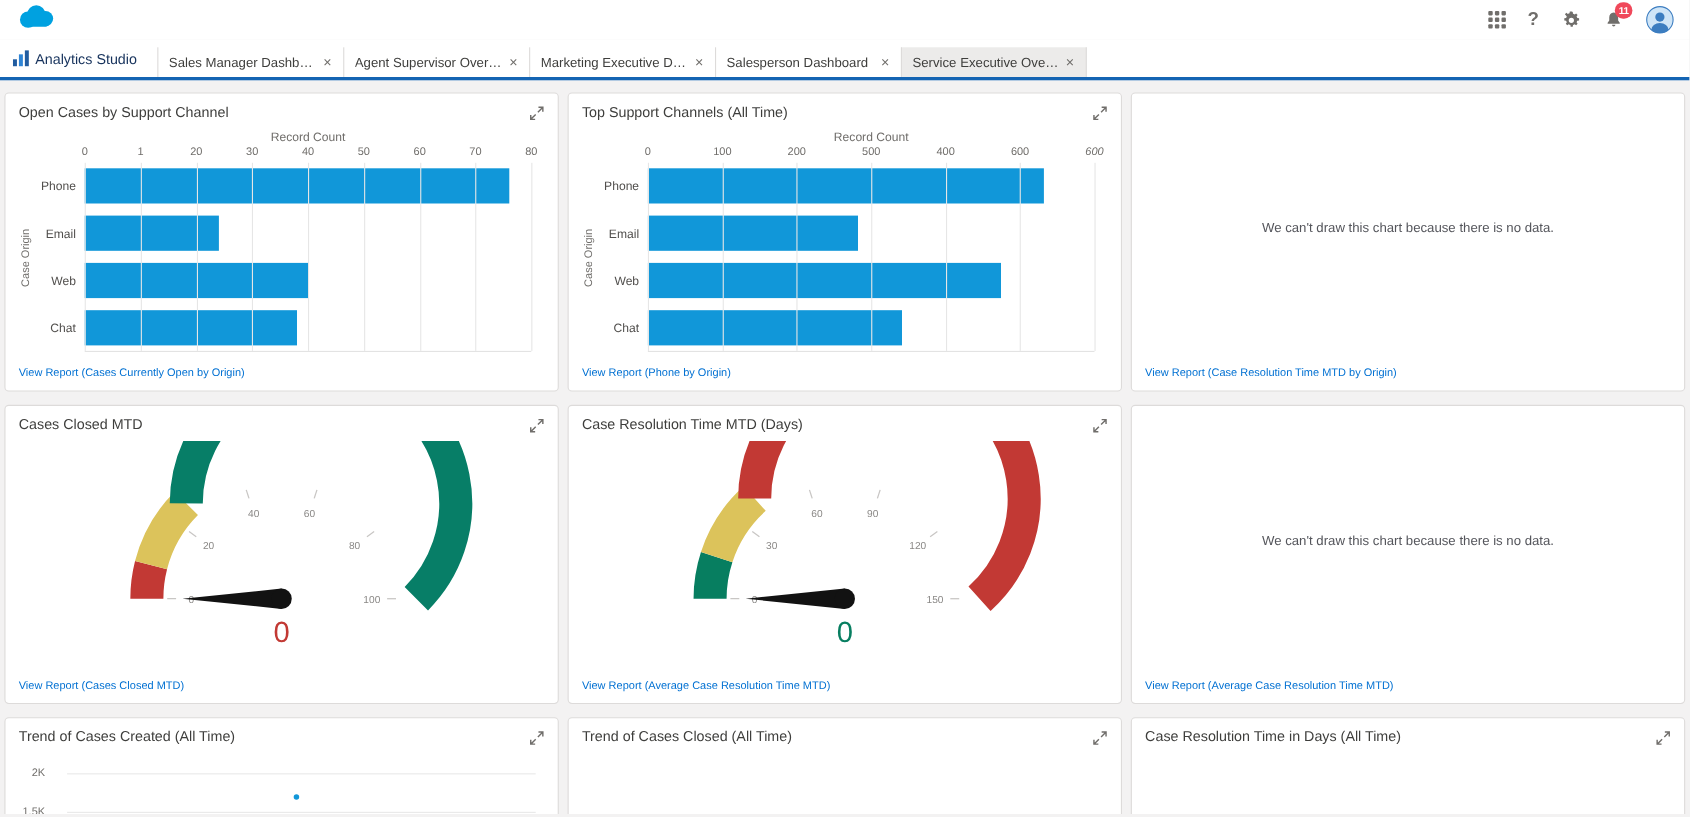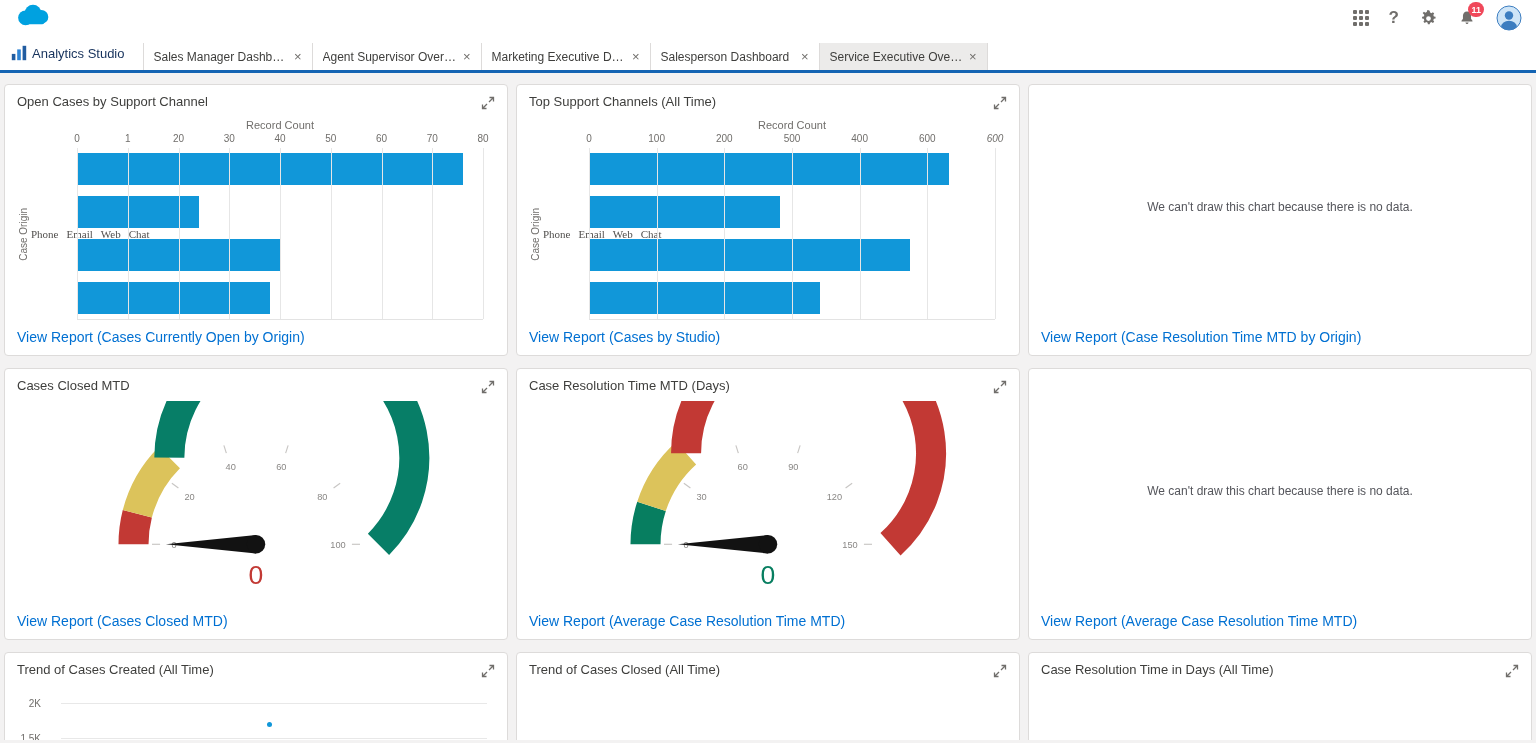--- a/index.html
+++ b/index.html
@@ -30,31 +30,31 @@
   .tab-close{color:#706E6B;font-size:13px;line-height:1;}
 
   
   .dashboard{height:667px;overflow:hidden;padding:11px 4px;display:grid;
     grid-template-columns:repeat(3,1fr);gap:12px 8px;grid-auto-rows:272px;}
   .card{background:#fff;border:1px solid #DDDBDA;border-radius:4px;position:relative;
     display:flex;flex-direction:column;overflow:hidden;}
   .card-head{display:flex;justify-content:space-between;align-items:flex-start;padding:9px 10px 0 12px;}
   .card-title{font-size:13px;color:#3E3E3C;}
   .expand-btn{background:none;border:none;cursor:pointer;padding:2px;}
-  .view-report{position:absolute;left:12px;bottom:10px;font-size:14px;color:#0070D2;
+  .view-report{position:absolute;left:12px;bottom:10px;font-size:10px;color:#0070D2;
     text-decoration:none;cursor:pointer;white-space:nowrap;}
   .empty-body{flex:1;display:flex;align-items:center;justify-content:center;
     font-size:12px;color:#54555B;padding-bottom:26px;text-align:center;}
 
   
   .barh-chart{margin-top:4px;}
   .chart-flex{display:flex;padding:0 6px 0 10px;}
   .ylab{width:16px;display:flex;align-items:center;justify-content:center;padding-top:29px;}
   .ylab span{writing-mode:vertical-rl;transform:rotate(180deg);font-size:10px;color:#706E6B;white-space:nowrap;}
-  .cats{width:46px;margin-top:29px;height:172px;display:flex;flex-direction:row;font-family:Liberation Serif, serif;}
+  .cats{width:46px;margin-top:29px;height:172px;display:flex;flex-direction:column;}
   .cat-row{flex:1;display:flex;align-items:center;justify-content:flex-end;
     padding-right:8px;font-size:11px;color:#514F4D;}
   .plot-area{flex:1;display:flex;flex-direction:column;}
   .axis-title{height:14px;font-size:11px;color:#706E6B;text-align:center;margin-right:18px;}
   .ticks{position:relative;height:15px;margin-right:18px;}
   .tick-label{position:absolute;top:0;transform:translateX(-50%);font-size:10px;color:#706E6B;}
   .plot{height:172px;position:relative;margin-right:18px;display:flex;flex-direction:column;
     border-bottom:1px solid #E3E3E3;}
   .gridline{position:absolute;top:0;bottom:0;width:1px;background:#E6E6E6;}
   .bar-row{flex:1;display:flex;align-items:center;}
@@ -276,21 +276,21 @@
               <div class="bar-row">
                 <div class="bar" style="width: 79%; background: rgb(17, 151, 217);"></div>
               </div>
               <div class="bar-row">
                 <div class="bar" style="width: 56.8333%; background: rgb(17, 151, 217);"></div>
               </div>
             </div>
         </div>
       </div>
     </div>
-    <a class="view-report">View Report (Cases by Studio)</a>
+    <a class="view-report">View Report (Phone by Origin)</a>
   </section>
 
   <section class="card">
     <div class="empty-body">We can't draw this chart because there is no data.</div>
     <a class="view-report">View Report (Case Resolution Time MTD by Origin)</a>
   </section>
 
   <section class="card">
     <div class="card-head">
       <span class="card-title">Cases Closed MTD</span>

